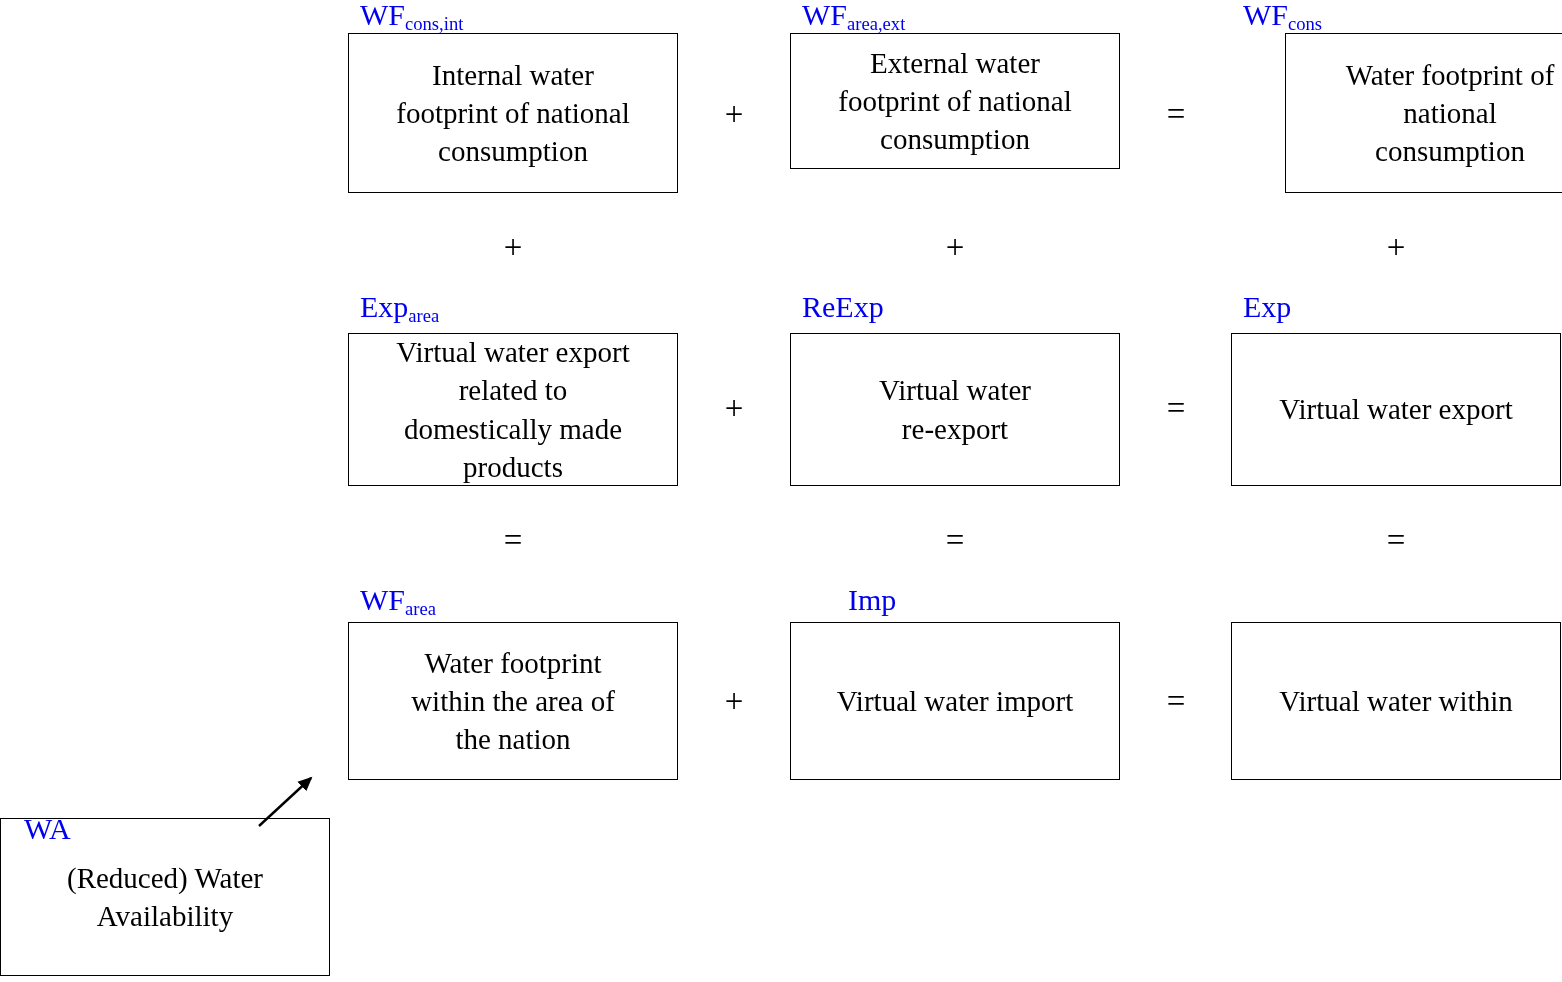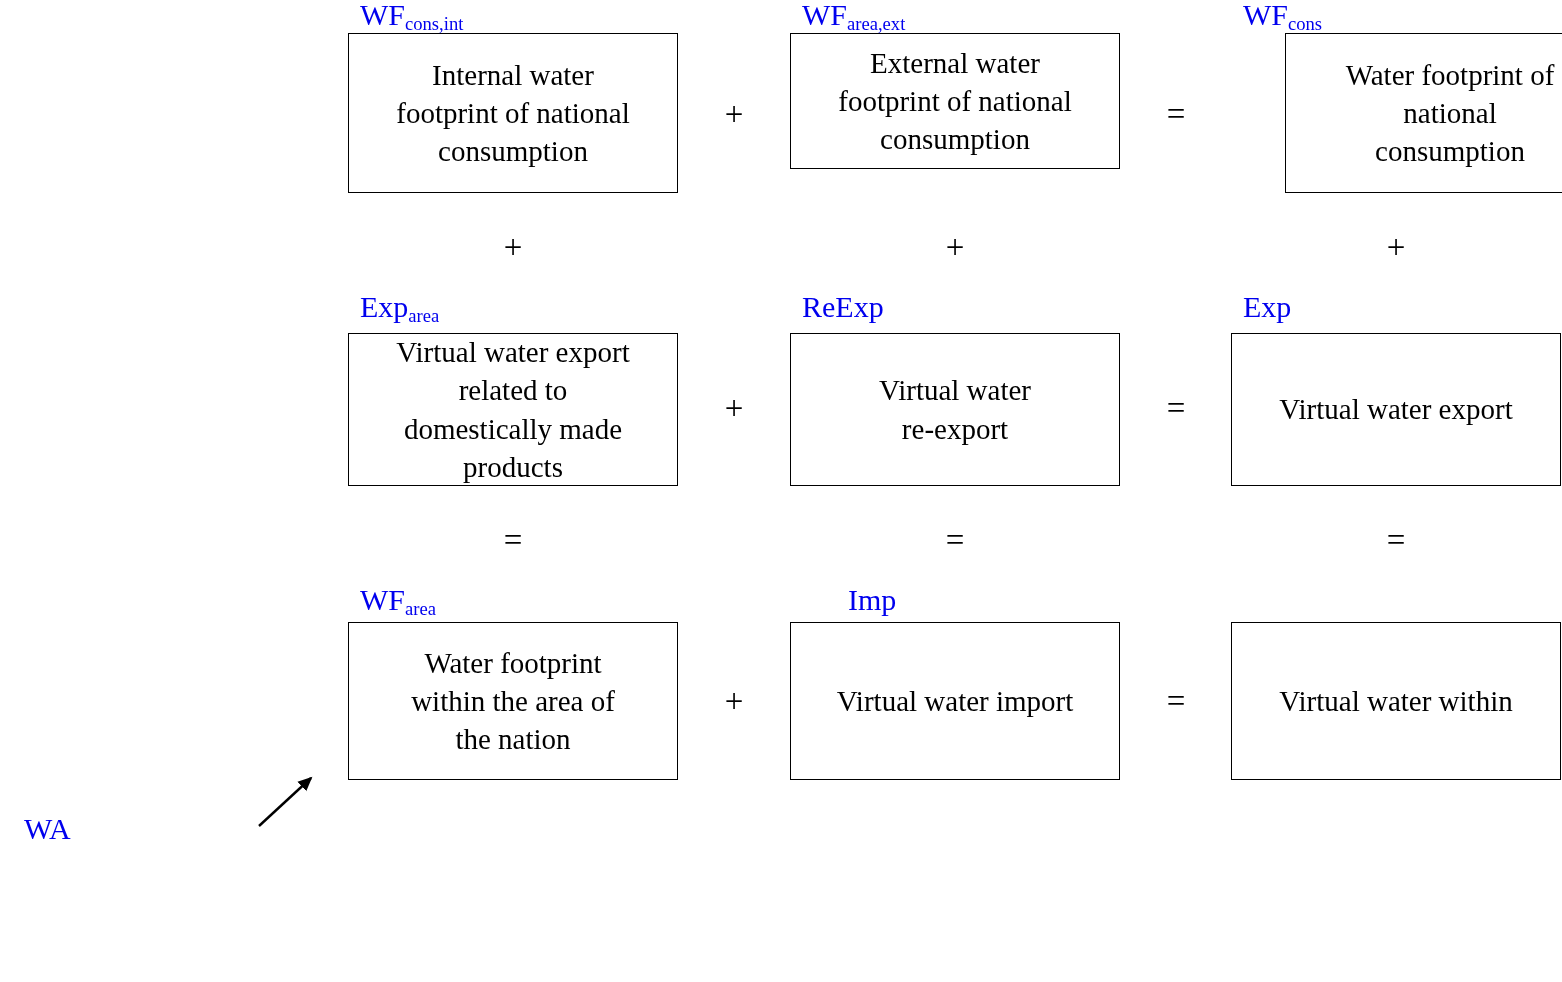--- a/index.html
+++ b/index.html
@@ -168,20 +168,24 @@
   <div class="box" style="left:1231px; top:622px; width:330px; height:158px;">
     <span class="box-text">Virtual water within</span>
   </div>
 
   <div class="op" style="left:714px; top:685px;">+</div>
   <div class="op" style="left:1156px; top:685px;">=</div>
 
   <div class="sym" style="left:4px; top:814px;margin-left:20px;">
     <span>WA</span><sub></sub>
   </div>
+  <div class="box" style="left:0px; top:818px; width:330px; height:158px;">
+    <span class="box-text">(Reduced) Water
+Availability</span>
+  </div>
 
   <svg class="arrow" viewBox="0 0 70 60">
     <defs>
       <marker id="ah" markerWidth="7" markerHeight="7" refX="5.2" refY="3.1" orient="auto" markerUnits="strokeWidth">
         <path d="M0,0.4 L6,3.1 L0,5.8 z" fill="#000000"></path>
       </marker>
     </defs>
     <line x1="4" y1="56" x2="56" y2="8" stroke="#000000" stroke-width="2.4" marker-end="url(#ah)"></line>
   </svg>
 

